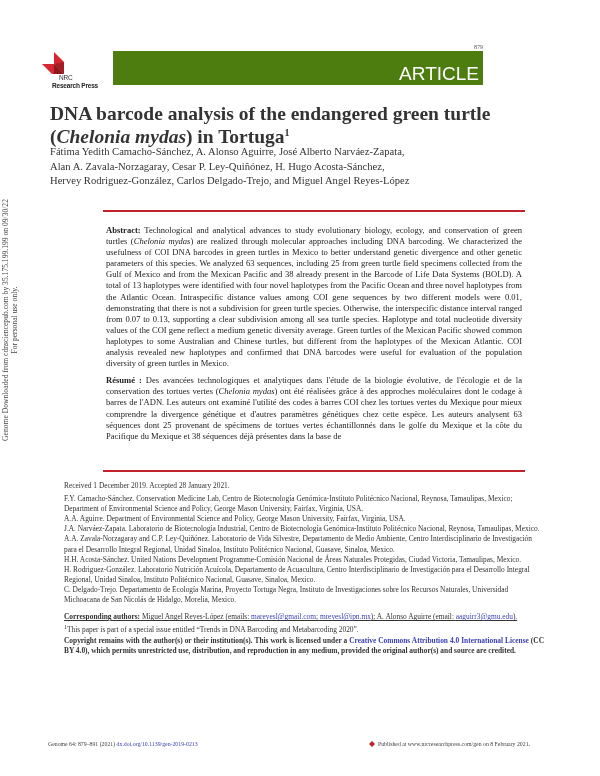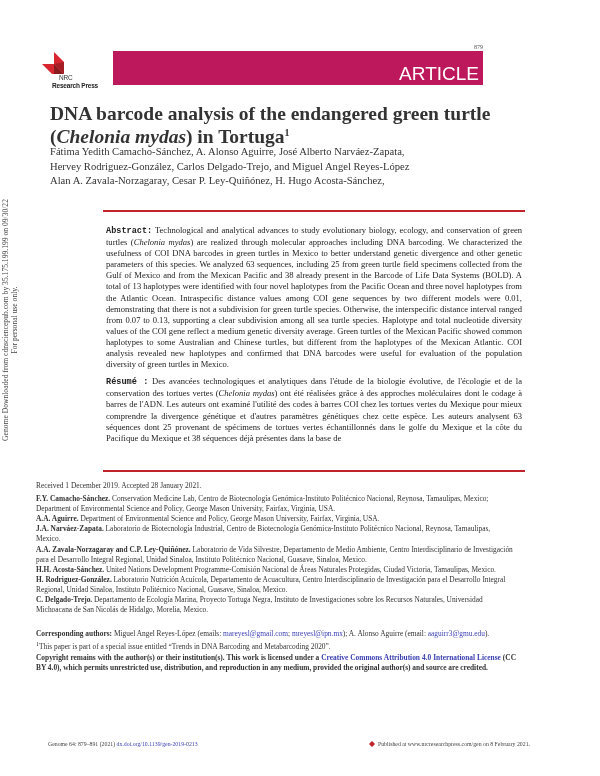--- a/index.html
+++ b/index.html
@@ -6,45 +6,45 @@
   html, body { width: 600px; height: 776px; background: #ffffff; overflow: hidden; }
   body { position: relative; font-family: "DejaVu Serif", "Liberation Serif", serif; color: #222; }
 
   .page-number { position: absolute; top: 44px; right: 117px; font-size: 6px; color: #555; font-family: "Liberation Serif", serif; }
 
   .logo { position: absolute; left: 42px; top: 52px; width: 62px; height: 38px; }
   .logo svg { position: absolute; left: 0; top: 0; }
   .logo .nrc { position: absolute; left: 17px; top: 22px; font-family: "Liberation Sans", sans-serif; font-size: 6.5px; color: #333; letter-spacing: -0.2px; }
   .logo .rp { position: absolute; left: 10px; top: 30px; font-family: "Liberation Sans", sans-serif; font-size: 6.5px; color: #222; font-weight: bold; letter-spacing: -0.2px; white-space: nowrap; }
 
-  .article-banner { position: absolute; left: 113px; top: 51px; width: 370px; height: 34px; background: #be185d; }
+  .article-banner { position: absolute; left: 113px; top: 51px; width: 370px; height: 34px; background: #4d7c0f; }
   .article-banner span { position: absolute; right: 4px; bottom: 0px; font-family: "Liberation Sans", sans-serif; color: #fff; font-size: 19px; letter-spacing: 0px; line-height: 22px; }
 
   .title { position: absolute; left: 50px; top: 102px; width: 470px; font-family: "Liberation Serif", "DejaVu Serif", serif; font-size: 19.5px; line-height: 23px; color: #333; }
   .title sup { font-size: 10px; vertical-align: super; line-height: 0; }
   .title i { font-style: italic; }
 
   .authors { position: absolute; left: 50px; top: 145px; width: 480px; font-family: "Liberation Serif", serif; font-size: 10.6px; line-height: 14.5px; color: #333; }
 
   .side-note { position: absolute; left: 2px; top: 470px; transform-origin: left top; transform: rotate(-90deg); font-family: "Liberation Serif", serif; font-size: 7.6px; color: #444; line-height: 8.5px; text-align: center; width: 300px; }
 
   .rule { position: absolute; left: 103px; width: 422px; height: 2px; background: #c1232b; }
   .rule.top { top: 210px; }
   .rule.bottom { top: 470px; }
 
   .abstract { position: absolute; left: 106px; top: 225px; width: 416px; font-family: "Liberation Serif", serif; font-size: 8.55px; line-height: 11.1px; color: #222; text-align: justify; }
-  .abstract b { font-weight: bold; font-family: Liberation Mono, monospace; }
+  .abstract b { font-weight: bold; }
   .abstract p { margin-bottom: 6px; }
   .abstract i { font-style: italic; }
 
-  .meta { position: absolute; left: 36px; top: 481px; width: 480px; font-family: "Liberation Serif", serif; font-size: 7.4px; line-height: 10.1px; color: #333; }
+  .meta { position: absolute; left: 64px; top: 481px; width: 480px; font-family: "Liberation Serif", serif; font-size: 7.4px; line-height: 10.1px; color: #333; }
   .meta p { margin-bottom: 0; }
   .meta .received { margin-bottom: 3px; }
-  .meta .aff b { font-weight: bold; text-align: right; }
-  .meta .corr { margin-top: 14px; }
+  .meta .aff b { font-weight: normal; text-align: right; }
+  .meta .corr { margin-top: 7px; text-decoration: underline; }
   .link { color: #3a3fb0; }
   .meta .license { text-align: justify; font-weight: bold; }
 
   .footer-left { position: absolute; left: 48px; top: 741px; font-family: "Liberation Serif", serif; font-size: 5.8px; color: #444; }
   .footer-right { position: absolute; right: 70px; top: 741px; font-family: "Liberation Serif", serif; font-size: 5.8px; color: #444; }
   .leaf-icon { display: inline-block; width: 6px; height: 6px; vertical-align: -1px; margin-right: 3px; }
 </style>
 </head>
 <body>
 
@@ -65,22 +65,22 @@
   <span>ARTICLE</span>
 </div>
 
 <h1 class="title" style="font-weight:bold;">
   <span>DNA barcode analysis of the endangered green turtle</span><br>
   <span>(</span><i>Chelonia mydas</i><span>) in Tortuga</span><sup>1</sup>
 </h1>
 
 <div class="authors">
   <div>Fátima Yedith Camacho-Sánchez, A. Alonso Aguirre, José Alberto Narváez-Zapata,</div>
+  <div>Alan A. Zavala-Norzagaray, Cesar P. Ley-Quiñónez, H. Hugo Acosta-Sánchez,</div>
   <div>Hervey Rodriguez-González, Carlos Delgado-Trejo, and Miguel Angel Reyes-López</div>
-  <div>Alan A. Zavala-Norzagaray, Cesar P. Ley-Quiñónez, H. Hugo Acosta-Sánchez,</div>
 </div>
 
 <div class="side-note">
   <div>Genome Downloaded from cdnsciencepub.com by 35.175.199.199 on 09/30/22</div>
   <div>For personal use only.</div>
 </div>
 
 <div class="rule top"></div>
 
 <div class="abstract">

